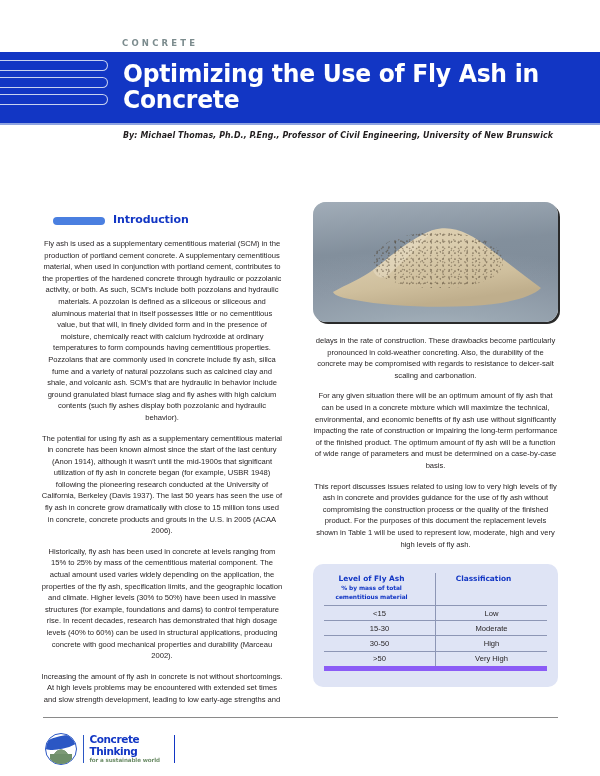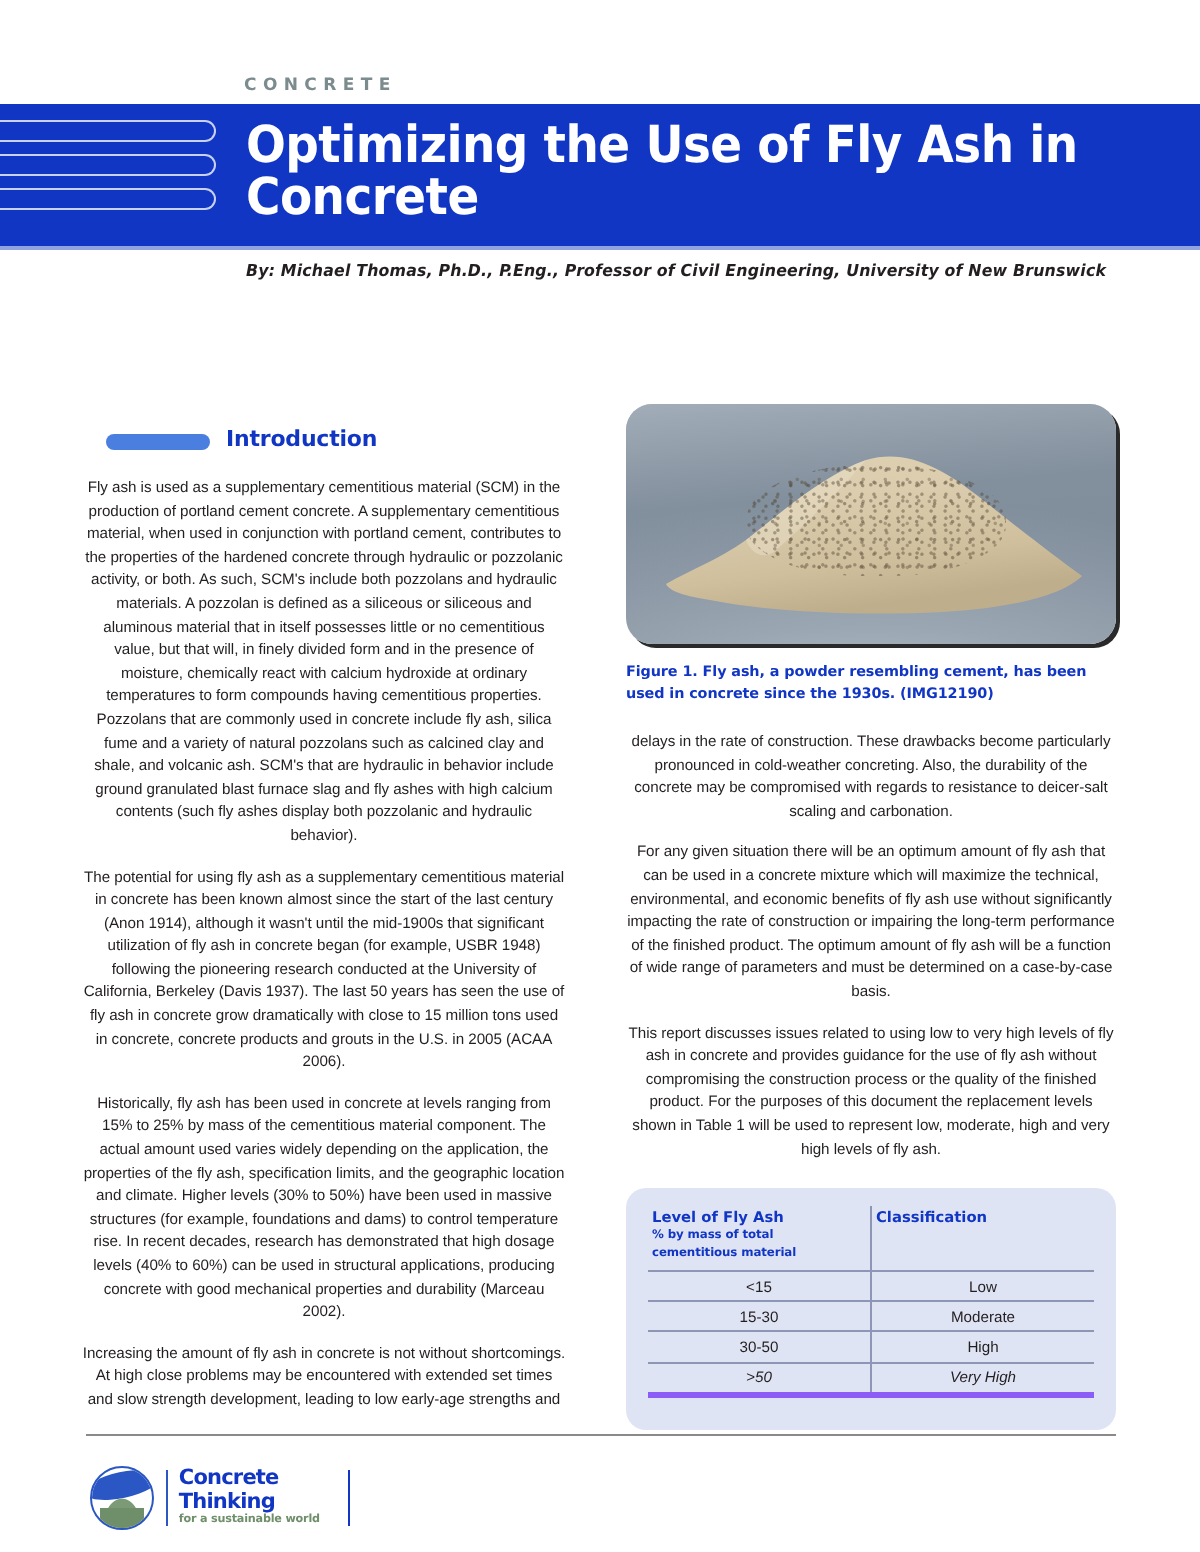--- a/index.html
+++ b/index.html
@@ -239,21 +239,21 @@
   }
   table.dosage {
     width: 100%;
     border-collapse: collapse;
     table-layout: fixed;
   }
   table.dosage th {
     font-family: "DejaVu Sans", sans-serif;
     font-weight: bold;
     color: #1236c4;
-    text-align: left;
+    text-align: center;
     padding: 1px 18px 4px 2px;
     vertical-align: top;
   }
   table.dosage th .h-main {
     display: block;
     font-size: 7.4px;
     line-height: 10px;
   }
   table.dosage th .h-sub {
     display: block;
@@ -266,22 +266,21 @@
     font-size: 7.6px;
     color: #231f20;
     text-align: center;
     padding: 2.6px 2px 2.6px 2px;
     border-top: 1px solid #8d96b5;
   }
   table.dosage .col-div {
     border-left: 1.4px solid #8d96b5;
   }
   table.dosage tr.last td {
-    border-bottom: 3px solid #8b5cf6;
-    font-style: italic;
+    border-bottom: 5px solid #8b5cf6;
   }
 
   
   #footer-rule {
     position: absolute;
     left: 43px;
     top: 717px;
     width: 515px;
     height: 1px;
     background: #8a8a8a;
@@ -415,21 +414,21 @@
   <div id="col-left">
 
     <div class="section-head">
       <div class="section-rule"></div>
       <div class="section-title">Introduction</div>
     </div>
 
     <p class="body">Fly ash is used as a supplementary cementitious material (SCM) in the production of portland cement concrete. A supplementary cementitious material, when used in conjunction with portland cement, contributes to the properties of the hardened concrete through hydraulic or pozzolanic activity, or both. As such, SCM's include both pozzolans and hydraulic materials. A pozzolan is defined as a siliceous or siliceous and aluminous material that in itself possesses little or no cementitious value, but that will, in finely divided form and in the presence of moisture, chemically react with calcium hydroxide at ordinary temperatures to form compounds having cementitious properties. Pozzolans that are commonly used in concrete include fly ash, silica fume and a variety of natural pozzolans such as calcined clay and shale, and volcanic ash. SCM's that are hydraulic in behavior include ground granulated blast furnace slag and fly ashes with high calcium contents (such fly ashes display both pozzolanic and hydraulic behavior).</p>
     <p class="body">The potential for using fly ash as a supplementary cementitious material in concrete has been known almost since the start of the last century (Anon 1914), although it wasn't until the mid-1900s that significant utilization of fly ash in concrete began (for example, USBR 1948) following the pioneering research conducted at the University of California, Berkeley (Davis 1937). The last 50 years has seen the use of fly ash in concrete grow dramatically with close to 15 million tons used in concrete, concrete products and grouts in the U.S. in 2005 (ACAA 2006).</p>
     <p class="body">Historically, fly ash has been used in concrete at levels ranging from 15% to 25% by mass of the cementitious material component. The actual amount used varies widely depending on the application, the properties of the fly ash, specification limits, and the geographic location and climate. Higher levels (30% to 50%) have been used in massive structures (for example, foundations and dams) to control temperature rise. In recent decades, research has demonstrated that high dosage levels (40% to 60%) can be used in structural applications, producing concrete with good mechanical properties and durability (Marceau 2002).</p>
-    <p class="body">Increasing the amount of fly ash in concrete is not without shortcomings. At high close problems may be encountered with extended set times and slow strength development, leading to low early-age strengths and</p>
+    <p class="body">Increasing the amount of fly ash in concrete is not without shortcomings. At high levels problems may be encountered with extended set times and slow strength development, leading to low early-age strengths and</p>
   </div>
 
   <div id="col-right">
 
     <div id="figure-wrap">
       <div id="figure-photo">
         <div class="sheen"></div>
         <div class="ash-pile">
           <svg class="ash-shape" viewBox="0 0 222 92" preserveAspectRatio="none">
             <defs>
@@ -439,21 +438,20 @@
                 <stop offset="75%" stop-color="#cfbf9d"></stop>
                 <stop offset="100%" stop-color="#bfae8c"></stop>
               </linearGradient>
             </defs>
             <path d="M8 74 C 22 66, 34 62, 48 52 C 66 38, 86 20, 108 12 C 128 6, 146 16, 164 30 C 184 46, 202 60, 216 70 C 206 80, 180 86, 146 88 C 104 90, 60 88, 30 82 C 18 80, 10 78, 8 74 Z" fill="url(#ashg)"></path>
             <path d="M48 52 C 66 38, 86 20, 108 12 C 96 26, 78 44, 62 58 C 56 62, 50 58, 48 52 Z" fill="#e7dcc4" opacity="0.55"></path>
           </svg>
           <div class="ash-grain"></div>
         </div>
       </div>
-      <div id="figure-caption">Figure 1. Fly ash, a powder resembling cement, has been used in concrete since the 1930s. (IMG12190)</div>
     </div>
 
     <div id="right-body">
       <p class="body">delays in the rate of construction. These drawbacks become particularly pronounced in cold-weather concreting. Also, the durability of the concrete may be compromised with regards to resistance to deicer-salt scaling and carbonation.</p>
       <p class="body">For any given situation there will be an optimum amount of fly ash that can be used in a concrete mixture which will maximize the technical, environmental, and economic benefits of fly ash use without significantly impacting the rate of construction or impairing the long-term performance of the finished product. The optimum amount of fly ash will be a function of wide range of parameters and must be determined on a case-by-case basis.</p>
       <p class="body">This report discusses issues related to using low to very high levels of fly ash in concrete and provides guidance for the use of fly ash without compromising the construction process or the quality of the finished product. For the purposes of this document the replacement levels shown in Table 1 will be used to represent low, moderate, high and very high levels of fly ash.</p>
     </div>
 
     <div id="table-card">
       <table class="dosage">

